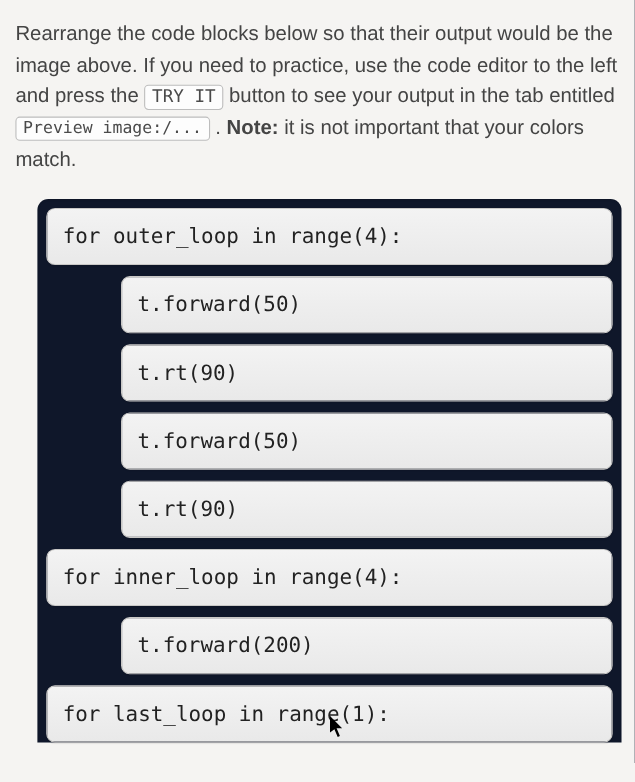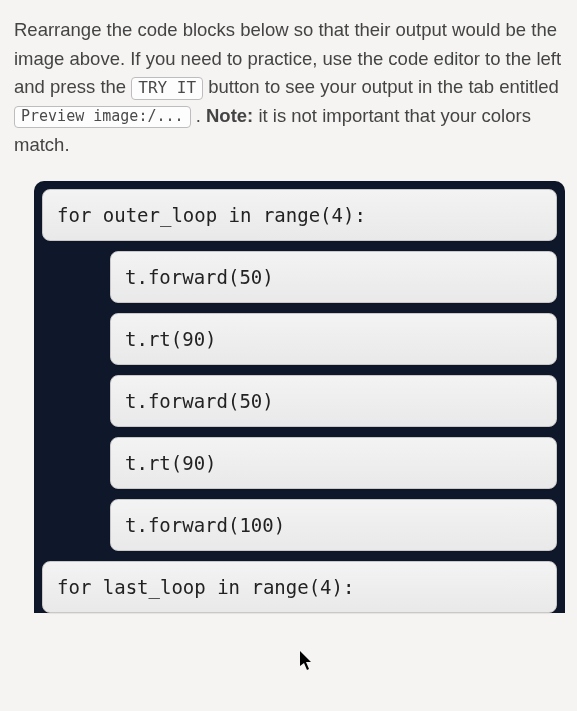--- a/index.html
+++ b/index.html
@@ -81,21 +81,22 @@
 </div>
 
 <div class="arrange-area" id="arrange-area">
     <div class="block">for outer_loop in range(4):</div>
     <div class="indent-group">
       <div class="block">t.forward(50)</div>
       <div class="block">t.rt(90)</div>
       <div class="block">t.forward(50)</div>
       <div class="block">t.rt(90)</div>
     </div>
+    <div class="block">for inner_loop in range(4):</div>
     <div class="indent-group">
-      <div class="block">t.forward(100)</div>
+      <div class="block">t.forward(200)</div>
     </div>
-    <div class="block">for last_loop in range(4):</div>
+    <div class="block">for last_loop in range(1):</div>
   </div>
 
 <svg class="cursor" id="cursor" viewBox="0 0 14 20" style="left: 300px; top: 651px;">
   <path d="M0,0 L0,15 L4,12 L7,19 L9,18 L6,11 L11,11 Z" fill="#000"></path>
 </svg>
 
 </body></html>

